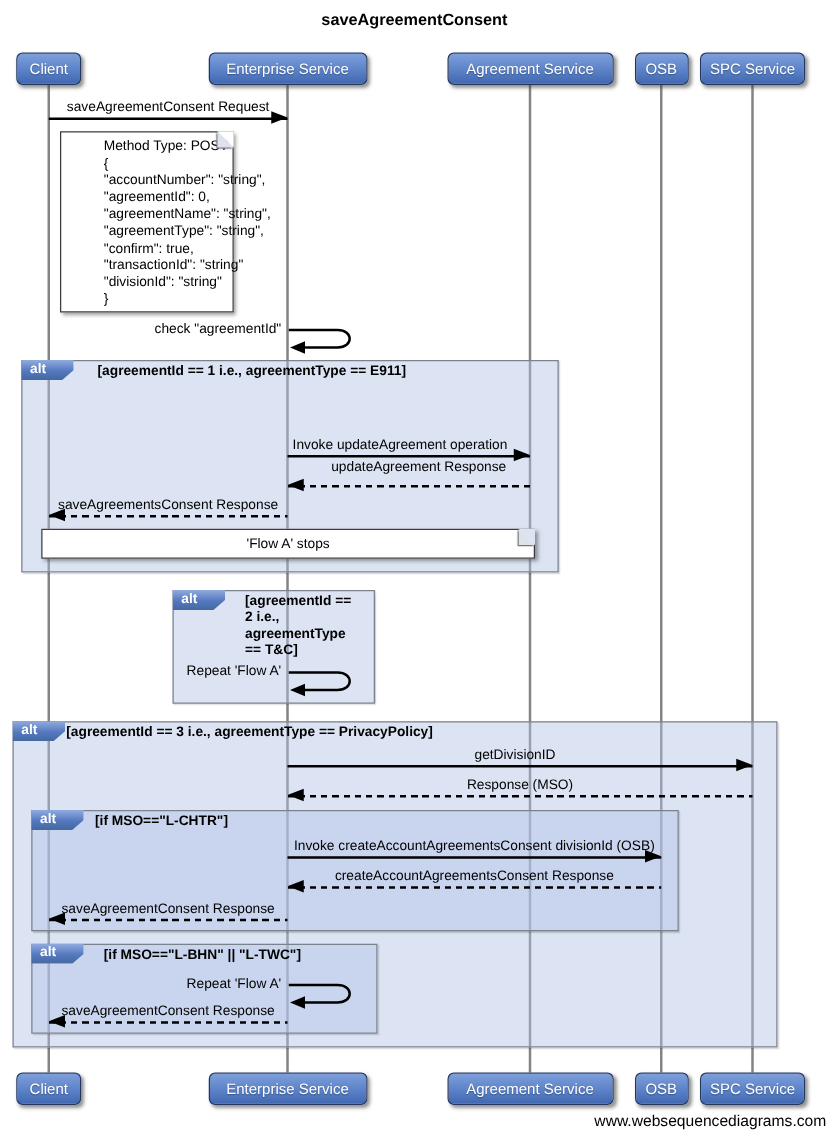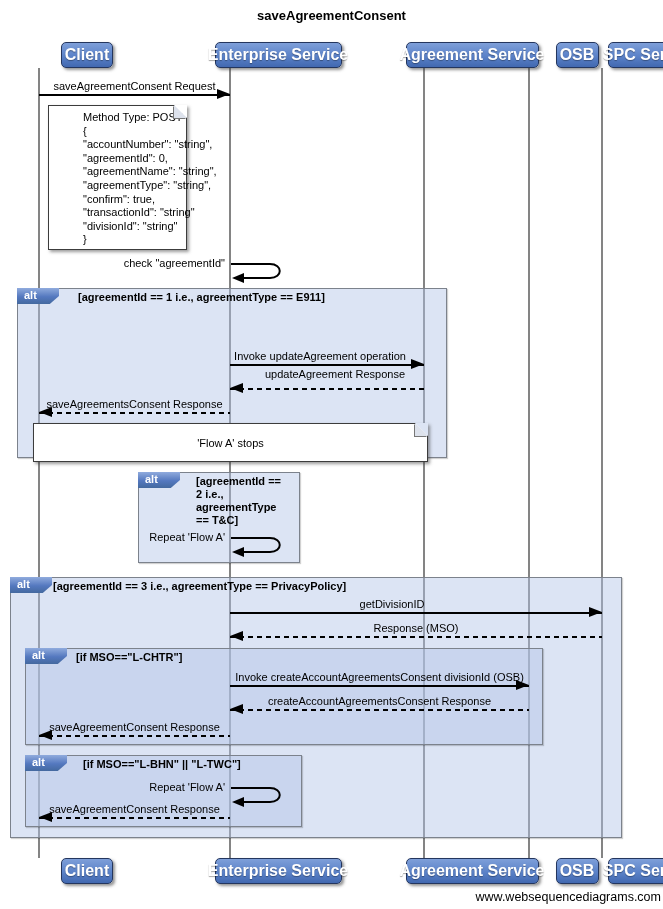--- a/index.html
+++ b/index.html
@@ -12,24 +12,24 @@
   }
   .title { position: absolute; left: 0; top: 8px; width: 100%; text-align: center;
            font-size: 13px; font-weight: bold; }
   .footer { position: absolute; right: 2px; top: 890px; font-size: 12.5px; }
   .lifeline { position: absolute; background: var(--lifeline, #848484); }
   .actor {
     position: absolute; height: 26px;
     border: 1px solid var(--actor-border, #24365e); border-radius: 5px;
     background: linear-gradient(180deg, var(--actor-fill-top, #7e9fd9) 0%,
                 var(--actor-fill-mid, #5b82c8) 55%, var(--actor-fill-bottom, #4168b0) 100%);
-    color: var(--actor-text, #fff); font-size: 16px; font-weight: bold;
+    color: var(--actor-text, #fff); font-size: 12px; font-weight: normal;
     display: flex; align-items: center; justify-content: center;
     box-shadow: 2px 2px 3px rgba(60,60,60,0.55);
-    text-shadow: 0 1px 1px rgba(0,0,0,0.35); white-space: nowrap; margin-left: 48px;
+    text-shadow: 0 1px 1px rgba(0,0,0,0.35); white-space: nowrap;
   }
   .frame {
     position: absolute;
     border: 1px solid var(--frame-border, #7c828c);
     background: var(--frame-fill, rgba(177,195,230,0.45));
     box-shadow: 1px 1px 1px rgba(0,0,0,0.18);
   }
   .frame-label {
     position: absolute; left: -1px; top: -1px; width: 42px; height: 16px;
     background: linear-gradient(180deg, var(--frame-label-top, #90abdd) 0%,
@@ -106,40 +106,40 @@
 {
 "accountNumber": "string",
 "agreementId": 0,
 "agreementName": "string",
 "agreementType": "string",
 "confirm": true,
 "transactionId": "string"
 "divisionId": "string"
 }</div>
     </div>
-    <div class="note note-center" style="left: 33px; top: 423px; width: 395px; height: 39px; --behind: #dce4f4;">
+    <div class="note note-center" style="left: 33px; top: 423px; width: 395px; height: 24px; --behind: #dce4f4;">
       <div class="fold-cut"></div>
       <div class="fold-flap"></div>
       <div>'Flow A' stops</div>
     </div>
     <div class="msg-line solid" style="left: 39px; top: 94px; width: 191px;"></div>
     <div class="head head-right" style="left: 217px; top: 89px;"></div>
     <div class="msg-label" style="left: 134.5px; top: 80px;">saveAgreementConsent Request</div>
     <div class="msg-line solid" style="left: 230px; top: 364px; width: 194px;"></div>
     <div class="head head-right" style="left: 411px; top: 359px;"></div>
     <div class="msg-label" style="left: 320px; top: 350px;">Invoke updateAgreement operation</div>
     <div class="msg-line dashed" style="left: 230px; top: 388px; width: 194px;"></div>
     <div class="head head-left" style="left: 230px; top: 383px;"></div>
     <div class="msg-label" style="left: 327px; top: 368px; padding-left: 16px;">updateAgreement Response</div>
     <div class="msg-line dashed" style="left: 39px; top: 412px; width: 191px;"></div>
     <div class="head head-left" style="left: 39px; top: 407px;"></div>
     <div class="msg-label" style="left: 134.5px; top: 398px;">saveAgreementsConsent Response</div>
     <div class="msg-line solid" style="left: 230px; top: 612px; width: 372px;"></div>
     <div class="head head-right" style="left: 589px; top: 607px;"></div>
-    <div class="msg-label" style="left: 392px; top: 598px;">getDivisionID</div>
+    <div class="msg-label" style="left: 412px; top: 598px;">getDivisionID</div>
     <div class="msg-line dashed" style="left: 230px; top: 636px; width: 372px;"></div>
     <div class="head head-left" style="left: 230px; top: 631px;"></div>
     <div class="msg-label" style="left: 416px; top: 622px;">Response (MSO)</div>
     <div class="msg-line solid" style="left: 230px; top: 685px; width: 299px;"></div>
     <div class="head head-right" style="left: 516px; top: 680px;"></div>
     <div class="msg-label" style="left: 379.5px; top: 671px;">Invoke createAccountAgreementsConsent divisionId (OSB)</div>
     <div class="msg-line dashed" style="left: 230px; top: 709px; width: 299px;"></div>
     <div class="head head-left" style="left: 230px; top: 704px;"></div>
     <div class="msg-label" style="left: 379.5px; top: 695px;">createAccountAgreementsConsent Response</div>
     <div class="msg-line dashed" style="left: 39px; top: 735px; width: 191px;"></div>

